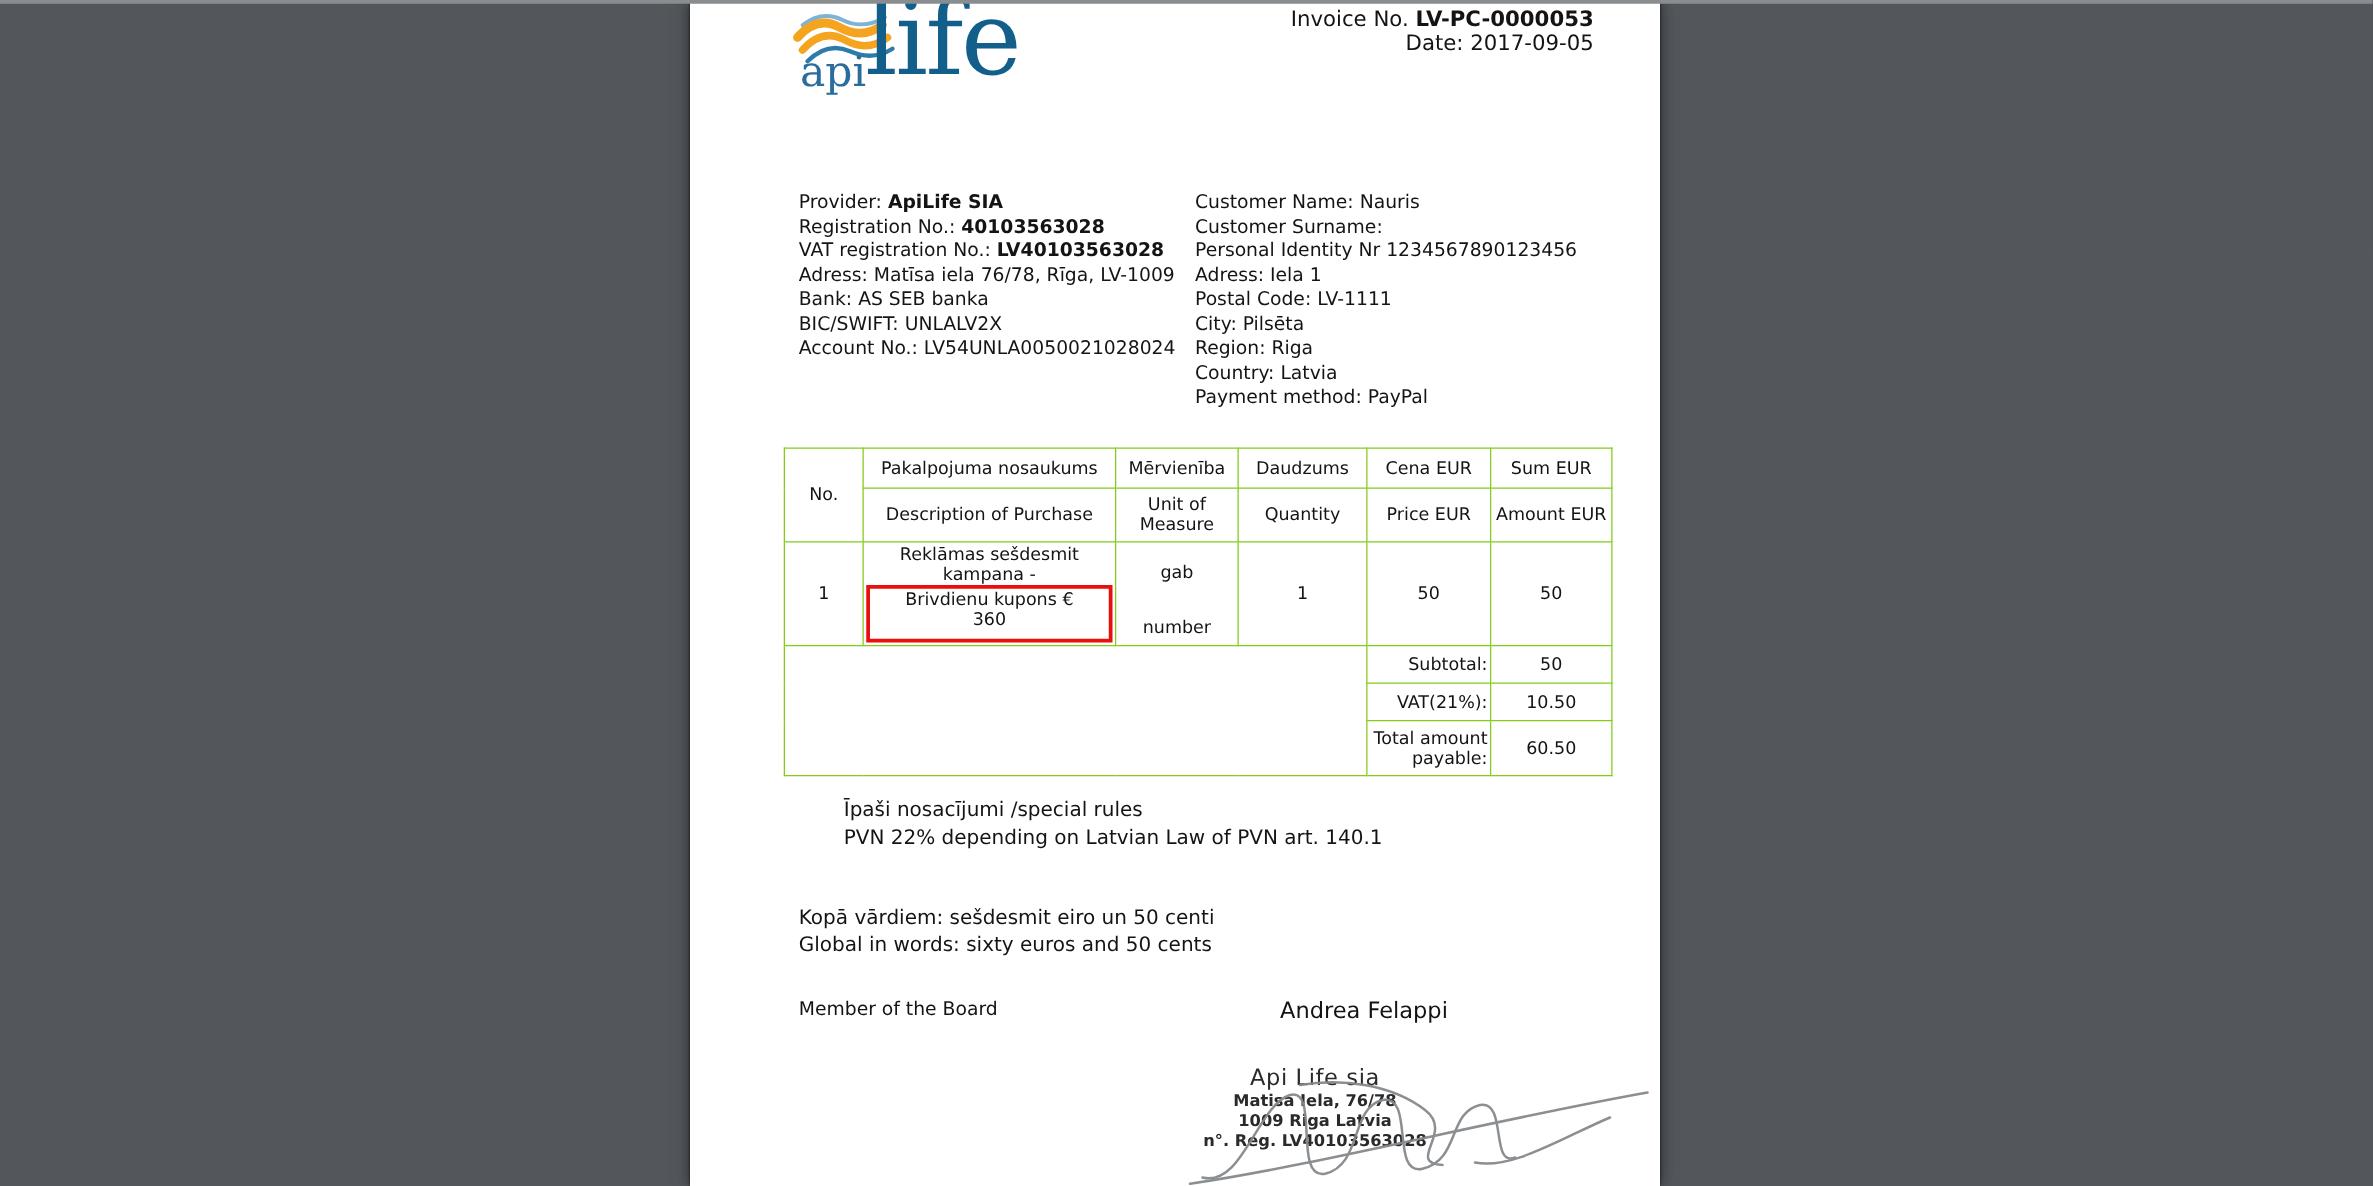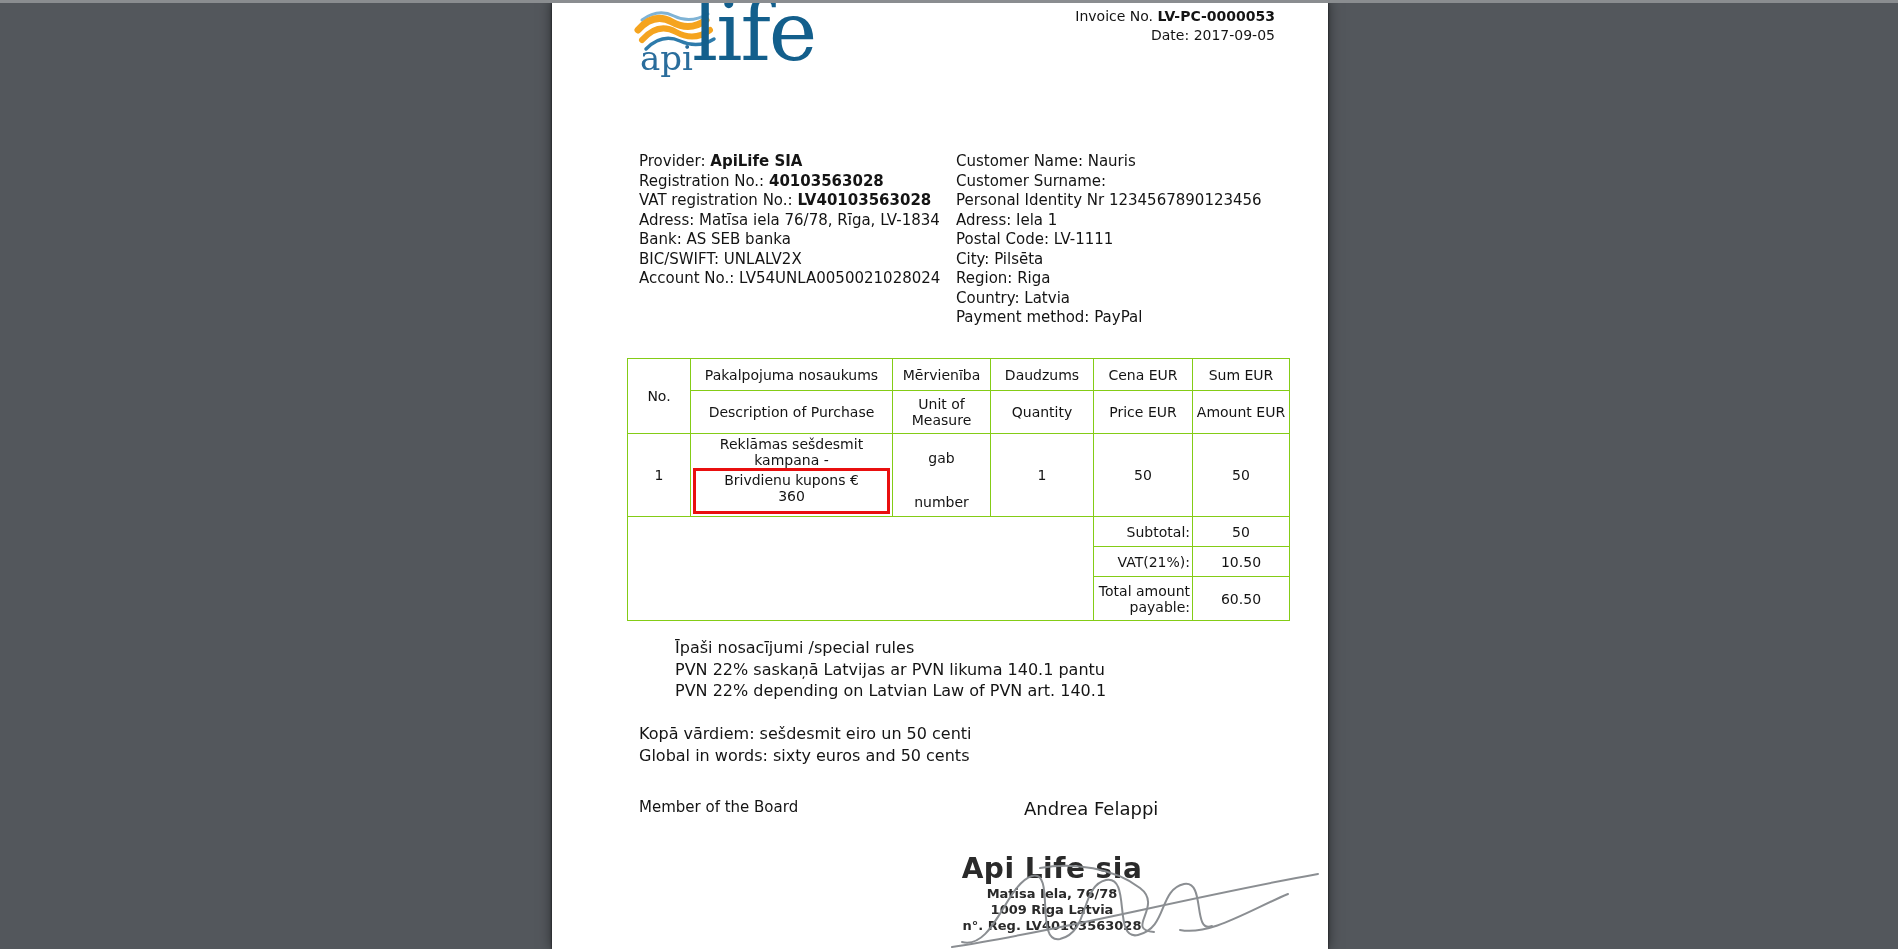--- a/index.html
+++ b/index.html
@@ -23,21 +23,21 @@
     font-family:"DejaVu Serif",serif; font-size:34px; color:#2a6d9c;
   }
   .logo-life{
     position:absolute; left:56px; top:-14px;
     font-family:"DejaVu Serif",serif; font-size:82px; line-height:1.02;
     color:#135f8c; letter-spacing:-2px;
   }
   
   .invoice-meta{
     position:absolute; right:53px; top:7px;
-    text-align:right; font-size:14px; line-height:19px;
+    text-align:right; font-size:17px; line-height:19px;
   }
   .invoice-meta b{ font-weight:bold; }
   
   .party{ position:absolute; top:152px; font-size:15px; line-height:19.5px; }
   .provider{ left:87px; }
   .customer{ left:404px; }
   .party b{ font-weight:bold; }
   
   table.items{
     position:absolute; left:75px; top:358px;
@@ -68,21 +68,21 @@
   .notes-special{ position:absolute; left:87px; top:637px; font-size:16px; line-height:21.5px;margin-left:36px; }
   .notes-words{ position:absolute; left:87px; top:723px; font-size:16px; line-height:21.5px; }
   
   .signoff-left{ position:absolute; left:87px; top:798px; font-size:15px; }
   .signoff-right{ position:absolute; left:472px; top:798px; font-size:18px; }
   
   .stamp{
     position:absolute; left:388px; top:852px; width:224px;
     text-align:center; color:#2a2a2a; z-index:2;
   }
-  .stamp-company{ font-size:28px; font-weight:bold; letter-spacing:0.5px; }
+  .stamp-company{ font-size:18px; font-weight:normal; letter-spacing:0.5px; }
   .stamp-line{ font-size:13px; font-weight:bold; margin-top:1px; white-space:nowrap; }
   .signature-svg{ position:absolute; left:392px; top:838px; z-index:3; }
 </style>
 </head>
 <body>
 
 <div class="top-edge"></div>
 
 <div class="page">
 
@@ -99,21 +99,21 @@
 
   <div class="invoice-meta">
     <div><span>Invoice No. </span><b>LV-PC-0000053</b></div>
     <div><span>Date: </span><span>2017-09-05</span></div>
   </div>
 
   <div class="party provider">
     <div><span>Provider: </span><b>ApiLife SIA</b></div>
     <div><span>Registration No.: </span><b>40103563028</b></div>
     <div><span>VAT registration No.: </span><b>LV40103563028</b></div>
-    <div><span>Adress: </span><span>Matīsa iela 76/78, Rīga, LV-1834</span></div>
+    <div><span>Adress: </span><span>Matīsa iela 76/78, Rīga, LV-1009</span></div>
     <div><span>Bank: </span><span>AS SEB banka</span></div>
     <div><span>BIC/SWIFT: </span><span>UNLALV2X</span></div>
     <div><span>Account No.: </span><span>LV54UNLA0050021028024</span></div>
   </div>
 
   <div class="party customer">
     <div>Customer Name: Nauris</div>
     <div>Customer Surname:</div>
     <div>Personal Identity Nr 1234567890123456</div>
     <div>Adress: Iela 1</div>
@@ -176,21 +176,20 @@
     </tr>
     <tr class="trow3">
       <td class="total-label">Total amount payable:</td>
       <td>60.50</td>
     </tr>
   </tbody>
     </table>
 
   <div class="notes-special">
     <div>Īpaši nosacījumi /special rules</div>
-    <div>PVN 22% saskaņā Latvijas ar PVN likuma 140.1 pantu</div>
     <div>PVN 22% depending on Latvian Law of PVN art. 140.1</div>
   </div>
 
   <div class="notes-words">
     <div>Kopā vārdiem: sešdesmit eiro un 50 centi</div>
     <div>Global in words: sixty euros and 50 cents</div>
   </div>
 
   <div class="signoff-left">Member of the Board</div>
   <div class="signoff-right">Andrea Felappi</div>

